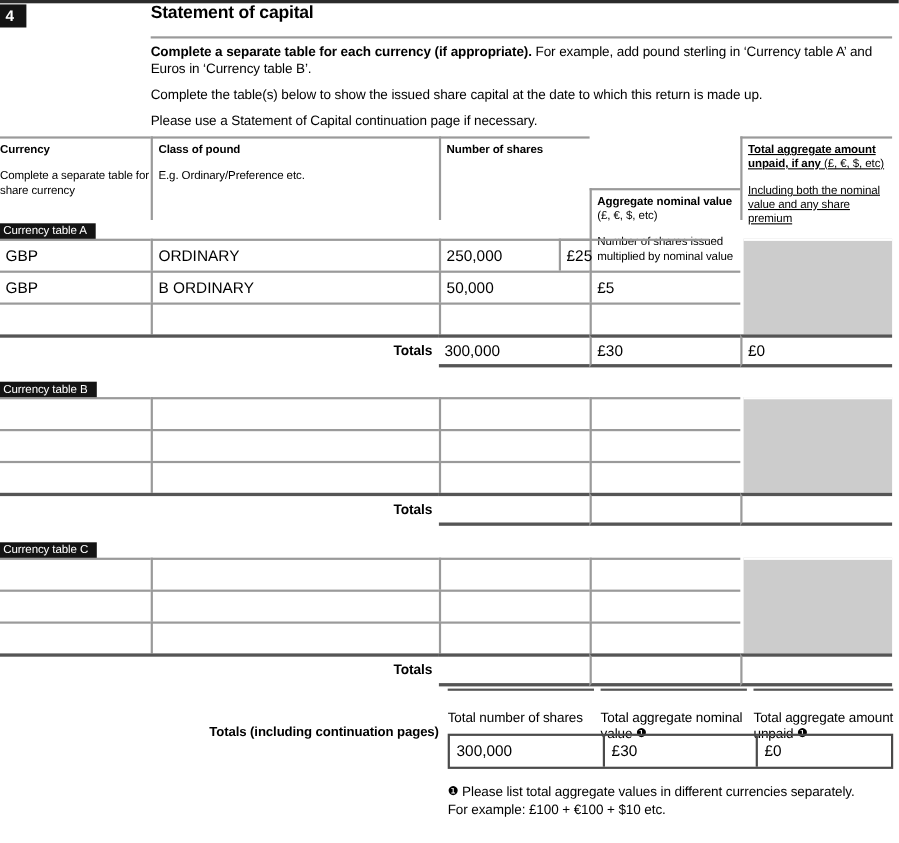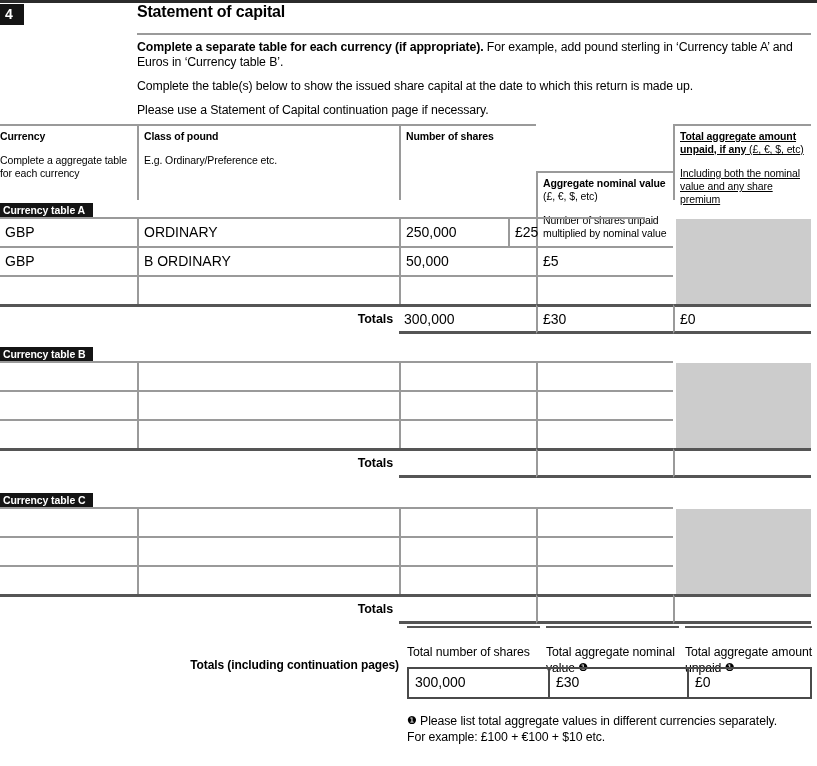--- a/index.html
+++ b/index.html
@@ -91,21 +91,21 @@
   #ch-nominal  { left: 536px; width: 137px; margin-top: 47px; }
   #ch-unpaid   { left: 673px; width: 138px; text-decoration: underline; }
 
   
   .table-tab {
     left: 0;
     height: 15px;
     background: #141414;
     color: #ffffff;
     font-size: 10.5px;
-    font-weight: bold;
+    font-weight: normal;
     line-height: 15px;
     padding: 0 8px 0 3px;
     box-sizing: border-box;
     display: inline-block;
     letter-spacing: -0.1px;
     text-align: center;
   }
 
   
   .cell {
@@ -223,35 +223,35 @@
 <div class="abs" id="section-title">Statement of capital</div>
 
 <div class="abs" id="instructions">
   <p><b>Complete a separate table for each currency (if appropriate).</b><span> For example, add pound sterling in ‘Currency table A’ and Euros in ‘Currency table B’.</span></p>
   <p><span>Complete the table(s) below to show the issued share capital at the date to which this return is made up.</span></p>
   <p><span>Please use a Statement of Capital continuation page if necessary.</span></p>
 </div>
 
 <div class="abs colhead" id="ch-currency">
   <div class="t1">Currency</div>
-  <div class="t2">Complete a aggregate table for each currency</div>
+  <div class="t2">Complete a separate table for share currency</div>
 </div>
 
 <div class="abs colhead vsep" id="ch-class">
   <div class="t1">Class of pound</div>
   <div class="t2">E.g. Ordinary/Preference etc.</div>
 </div>
 
 <div class="abs colhead vsep" id="ch-number">
   <div class="t1">Number of shares</div>
 </div>
 
 <div class="abs colhead vsep" id="ch-nominal">
   <div class="t1"><span>Aggregate nominal value</span><br><span class="reg">(£, €, $, etc)</span></div>
-  <div class="t2">Number of shares unpaid multiplied by nominal value</div>
+  <div class="t2">Number of shares issued multiplied by nominal value</div>
 </div>
 
 <div class="abs colhead vsep" id="ch-unpaid">
   <div class="t1"><span>Total aggregate amount unpaid, if any</span> <span class="reg">(£, €, $, etc)</span></div>
   <div class="t2">Including both the nominal value and any share premium</div>
 </div>
 
 <div class="abs table-tab" style="top:203px;">Currency table A</div>
 
 <div class="abs cell" style="left:0px;   top:217px; width:137px;">

